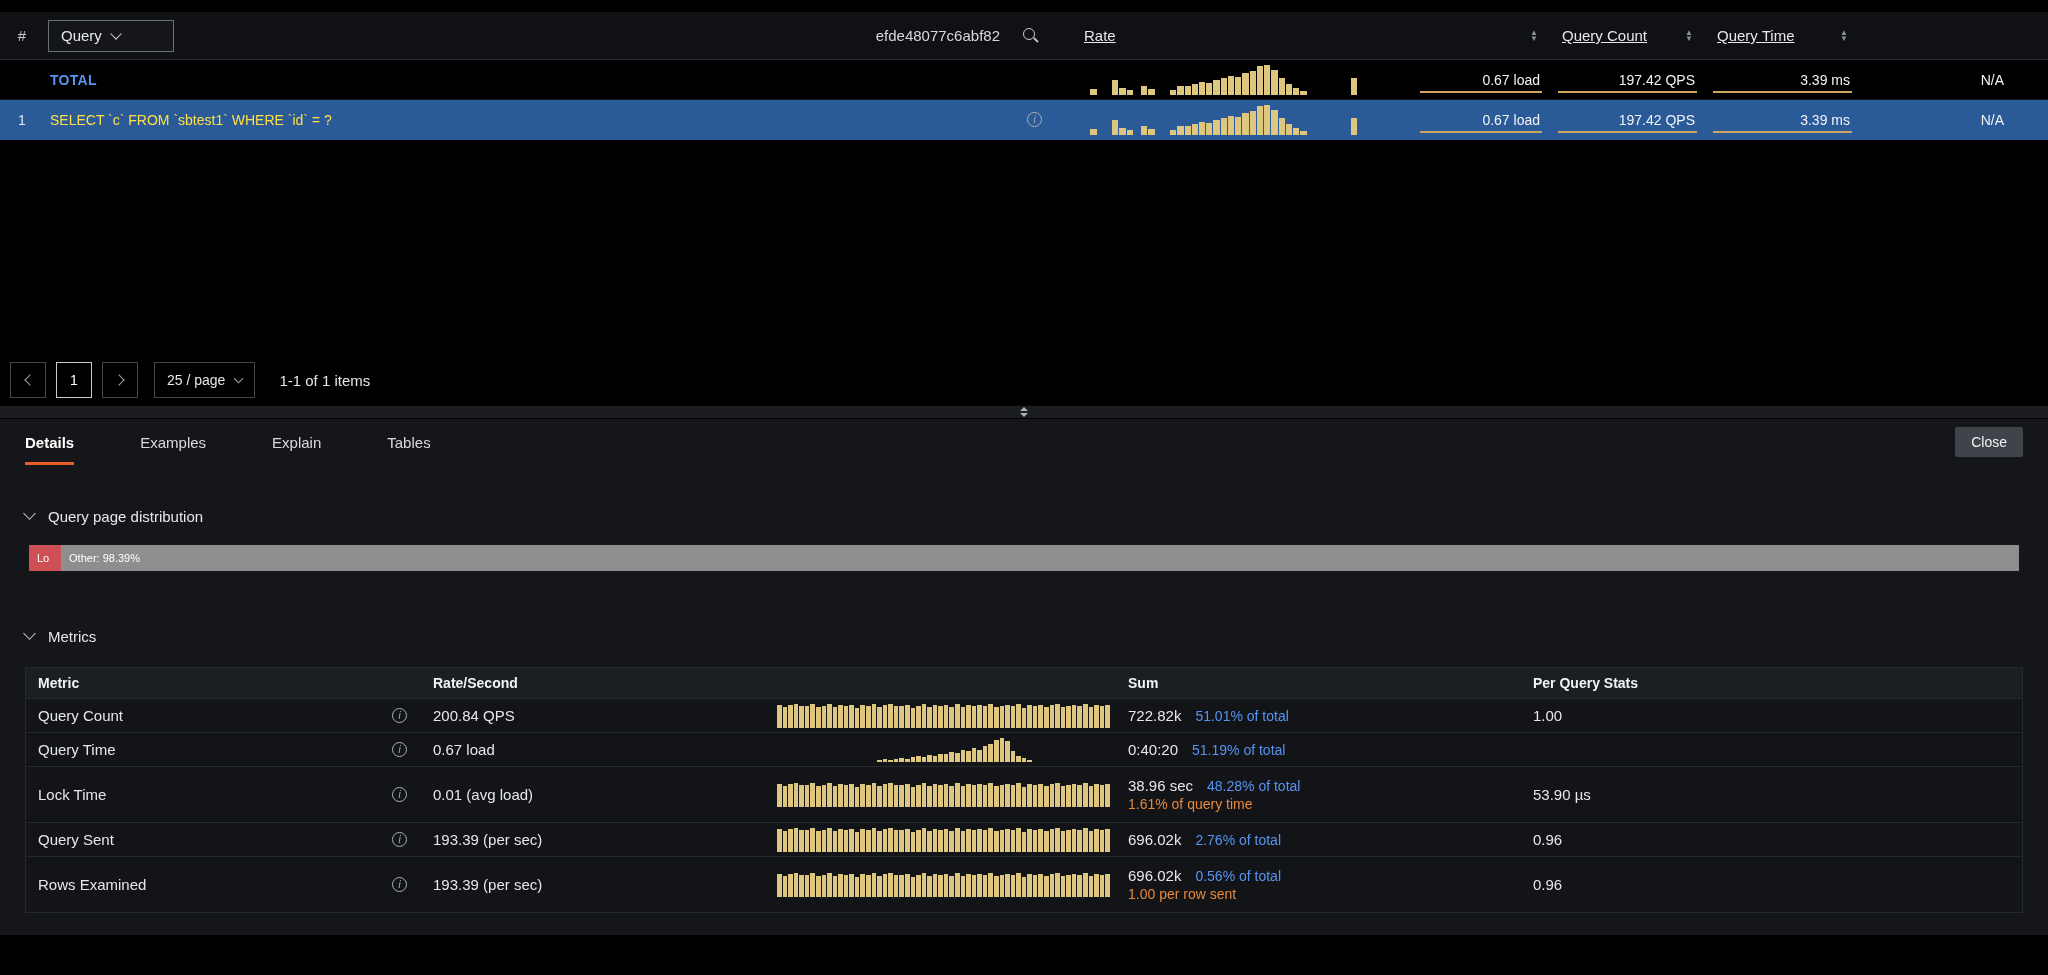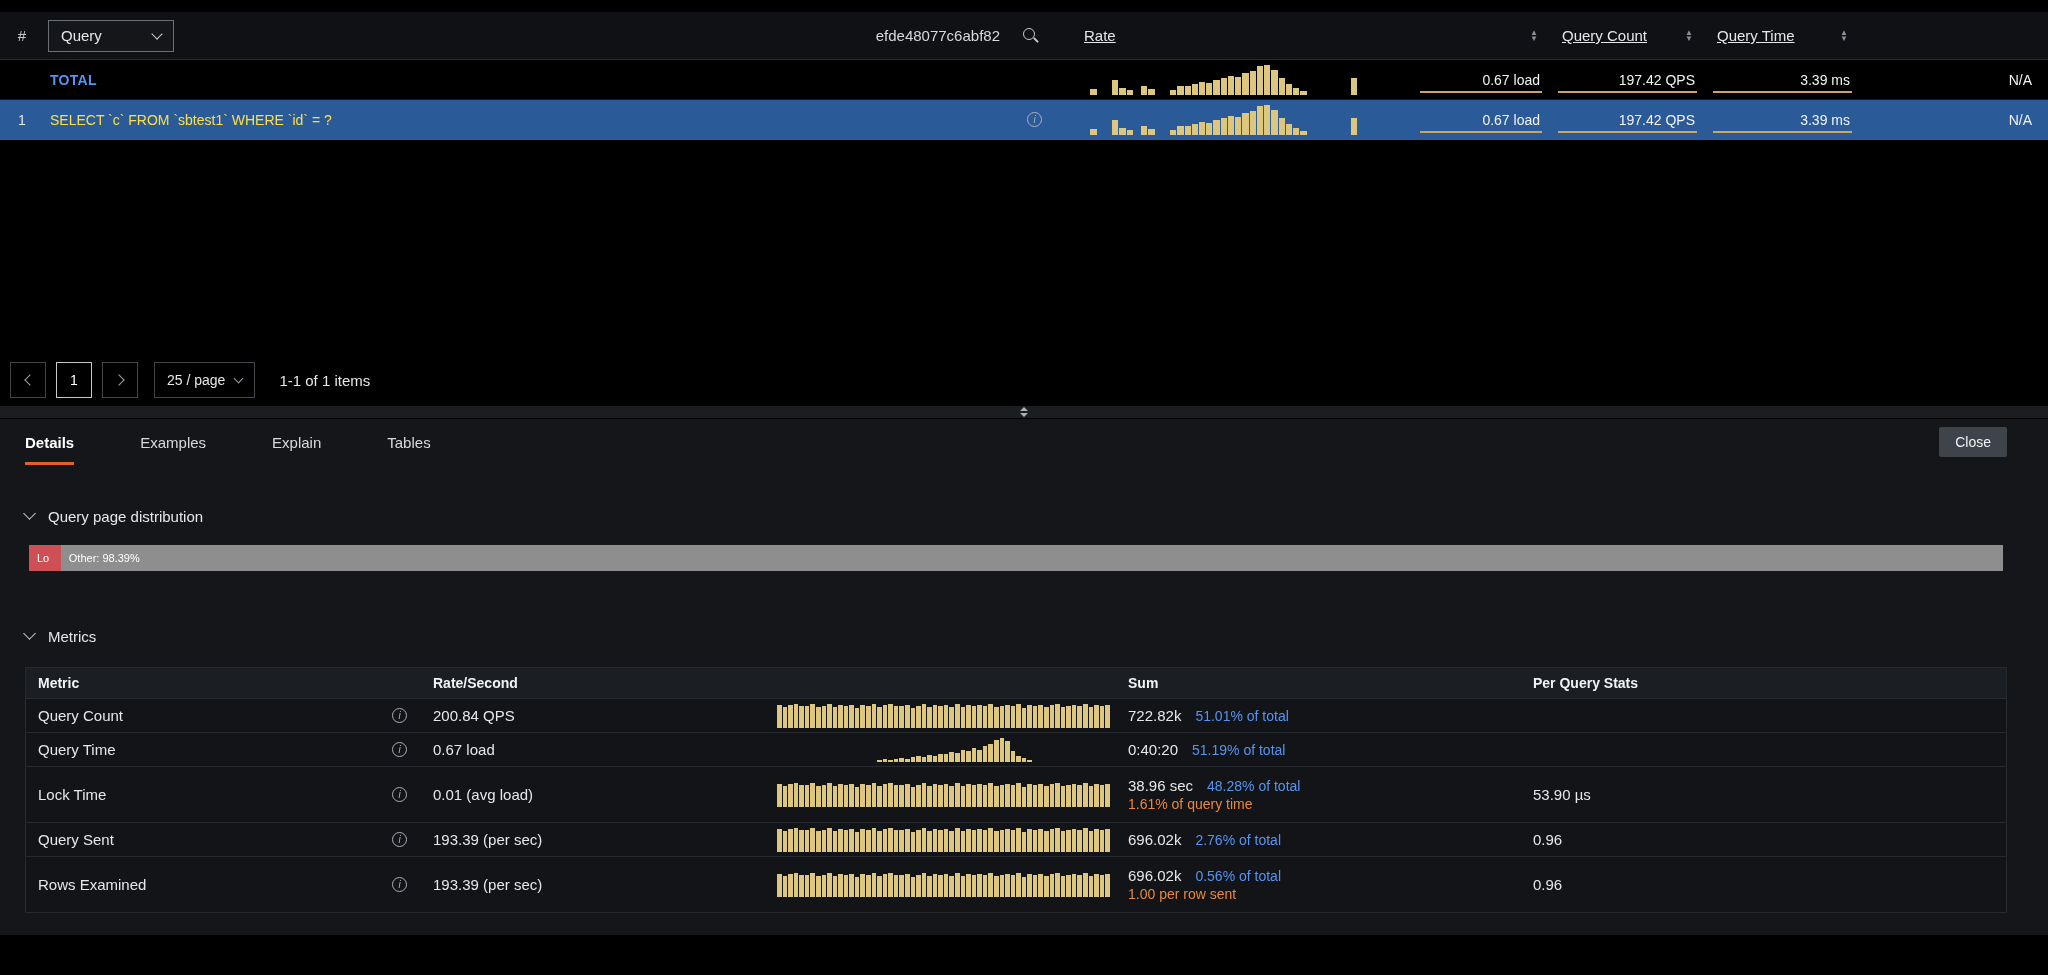--- a/index.html
+++ b/index.html
@@ -6,21 +6,21 @@
   html,body { background:#000; }
   body { font-family:"Liberation Sans","DejaVu Sans",sans-serif; color:#d8d9da; }
   .app { position:relative; width:2048px; height:975px; background:#000; overflow:hidden; }
 
   
   .topstrip { height:12px; background:#000; }
   .ovh { display:grid; grid-template-columns:44px 1028px 478px 155px 155px 188px;
          height:48px; align-items:center; background:#101114; border-bottom:1px solid #26292e; }
   .ovh .hash { text-align:center; color:#c7c9cc; font-size:15px; }
   .cell-query-hdr { display:flex; align-items:center; height:100%; padding-right:32px; }
-  .dropdown { display:flex; align-items:center; justify-content:space-between; gap:10px;
+  .dropdown { display:flex; align-items:center; gap:10px;
               width:126px; height:32px; margin-left:4px; padding:0 12px;
               border:1px solid #6b7076; background:#141619; color:#e6e7e8; font-size:15px; cursor:pointer; }
   .spacer { flex:1; }
   .checksum { font-size:15px; color:#d8d9da; margin-right:22px; }
   .search-icon { position:relative; width:18px; height:18px; display:inline-block; cursor:pointer; }
   .search-icon::before { content:""; position:absolute; left:1px; top:1px; width:10px; height:10px;
                          border:1.6px solid #c7c9cc; border-radius:50%; }
   .search-icon::after { content:""; position:absolute; left:11px; top:12px; width:6px; height:1.8px;
                         background:#c7c9cc; transform:rotate(45deg); }
   .hdr-cell { display:flex; align-items:center; justify-content:space-between; height:100%; padding:0 12px; cursor:pointer; }
@@ -41,21 +41,21 @@
   .cell-query { display:flex; align-items:center; height:100%; padding-right:30px; }
   .query-text { padding-left:6px; color:#fde047; font-size:14px; white-space:nowrap; overflow:hidden; }
   .info-icon { display:inline-flex; align-items:center; justify-content:center; width:15px; height:15px;
                border:1px solid #aab0b6; border-radius:50%; color:#aab0b6; font-size:10px;
                font-style:italic; flex:none; cursor:pointer; }
   .cell-chart { height:30px; padding:0 4px; cursor:pointer; }
   .spark { display:flex; align-items:flex-end; gap:1px; width:100%; height:100%; }
   .spark i { flex:1; background:#ddc77f; display:block; min-height:0; }
   .cell-val { position:relative; height:100%; display:flex; align-items:center; justify-content:flex-end;
               padding:0 10px; font-size:14px; color:#f2f3f4; }
-  .cell-val.pad-r { padding-right:16px; }
+  .cell-val.pad-r { padding-right:44px; }
   .ubar { position:absolute; left:8px; right:8px; bottom:6px; height:2px; background:#cfa45e; }
 
   .empty-area { height:215px; background:#000; }
 
   
   .pager { display:flex; align-items:center; height:50px; padding:0 10px; gap:10px; background:#000; }
   .pg-btn { width:36px; height:36px; border:1px solid #43464a; background:transparent;
             display:flex; align-items:center; justify-content:center; cursor:pointer; }
   .pg-btn.page { border-color:#c7c9cc; color:#fff; font-size:14px; }
   .chev-glyph { width:8px; height:8px; border-top:1.8px solid #9aa0a6; border-right:1.8px solid #9aa0a6; }
@@ -69,21 +69,21 @@
   
   .splitter { height:14px; background:#1b1d20; display:flex; align-items:center; justify-content:center;
               border-top:1px solid #000; border-bottom:1px solid #000; cursor:row-resize; }
   .split-handle { display:flex; flex-direction:column; align-items:center; gap:2px; }
   .split-handle::before { content:""; width:0; height:0; border-left:4px solid transparent;
                           border-right:4px solid transparent; border-bottom:4px solid #aab0b6; }
   .split-handle::after { content:""; width:0; height:0; border-left:4px solid transparent;
                          border-right:4px solid transparent; border-top:4px solid #aab0b6; }
 
   
-  .details { height:516px; background:#141619; padding:0 16px 24px 0; }
+  .details { height:516px; background:#141619; padding:0 0 24px 0; }
   .tabs-row { display:flex; align-items:center; height:46px; padding:0 25px; }
   .tab { position:relative; height:100%; display:flex; align-items:center; margin-right:66px;
          font-size:15px; color:#d8d9da; cursor:pointer; }
   .tab.active { font-weight:bold; color:#fff; }
   .tab.active::after { content:""; position:absolute; left:0; right:0; bottom:0; height:3px; background:#e55f27; }
   .close-btn { margin-left:auto; height:30px; padding:0 16px; background:#3f434a; border:none;
                color:#f2f3f4; font-size:14px; font-family:inherit; cursor:pointer; border-radius:2px; }
 
   .section-header { display:flex; align-items:center; gap:14px; height:30px; margin:36px 25px 0 25px;
                     font-size:15px; color:#e6e7e8; cursor:pointer; }
@@ -419,20 +419,21 @@
               <i style="height: 90%;"></i>
               <i style="height: 94%;"></i>
             </div>
           </div>
         <div class="m-sum">
             <div class="line1">
               <span>722.82k</span>
               <span class="pct">51.01% of total</span>
             </div>
           </div>
+        <div class="m-pqs">1.00</div>
       </div>
 
       <div class="m-row h34">
         <div class="m-name">
             <span>Query Time</span>
             <span class="info-icon">i</span>
           </div>
         <div class="m-rate">0.67 load</div>
         <div class="m-sparkcell">
             <div class="spark">

